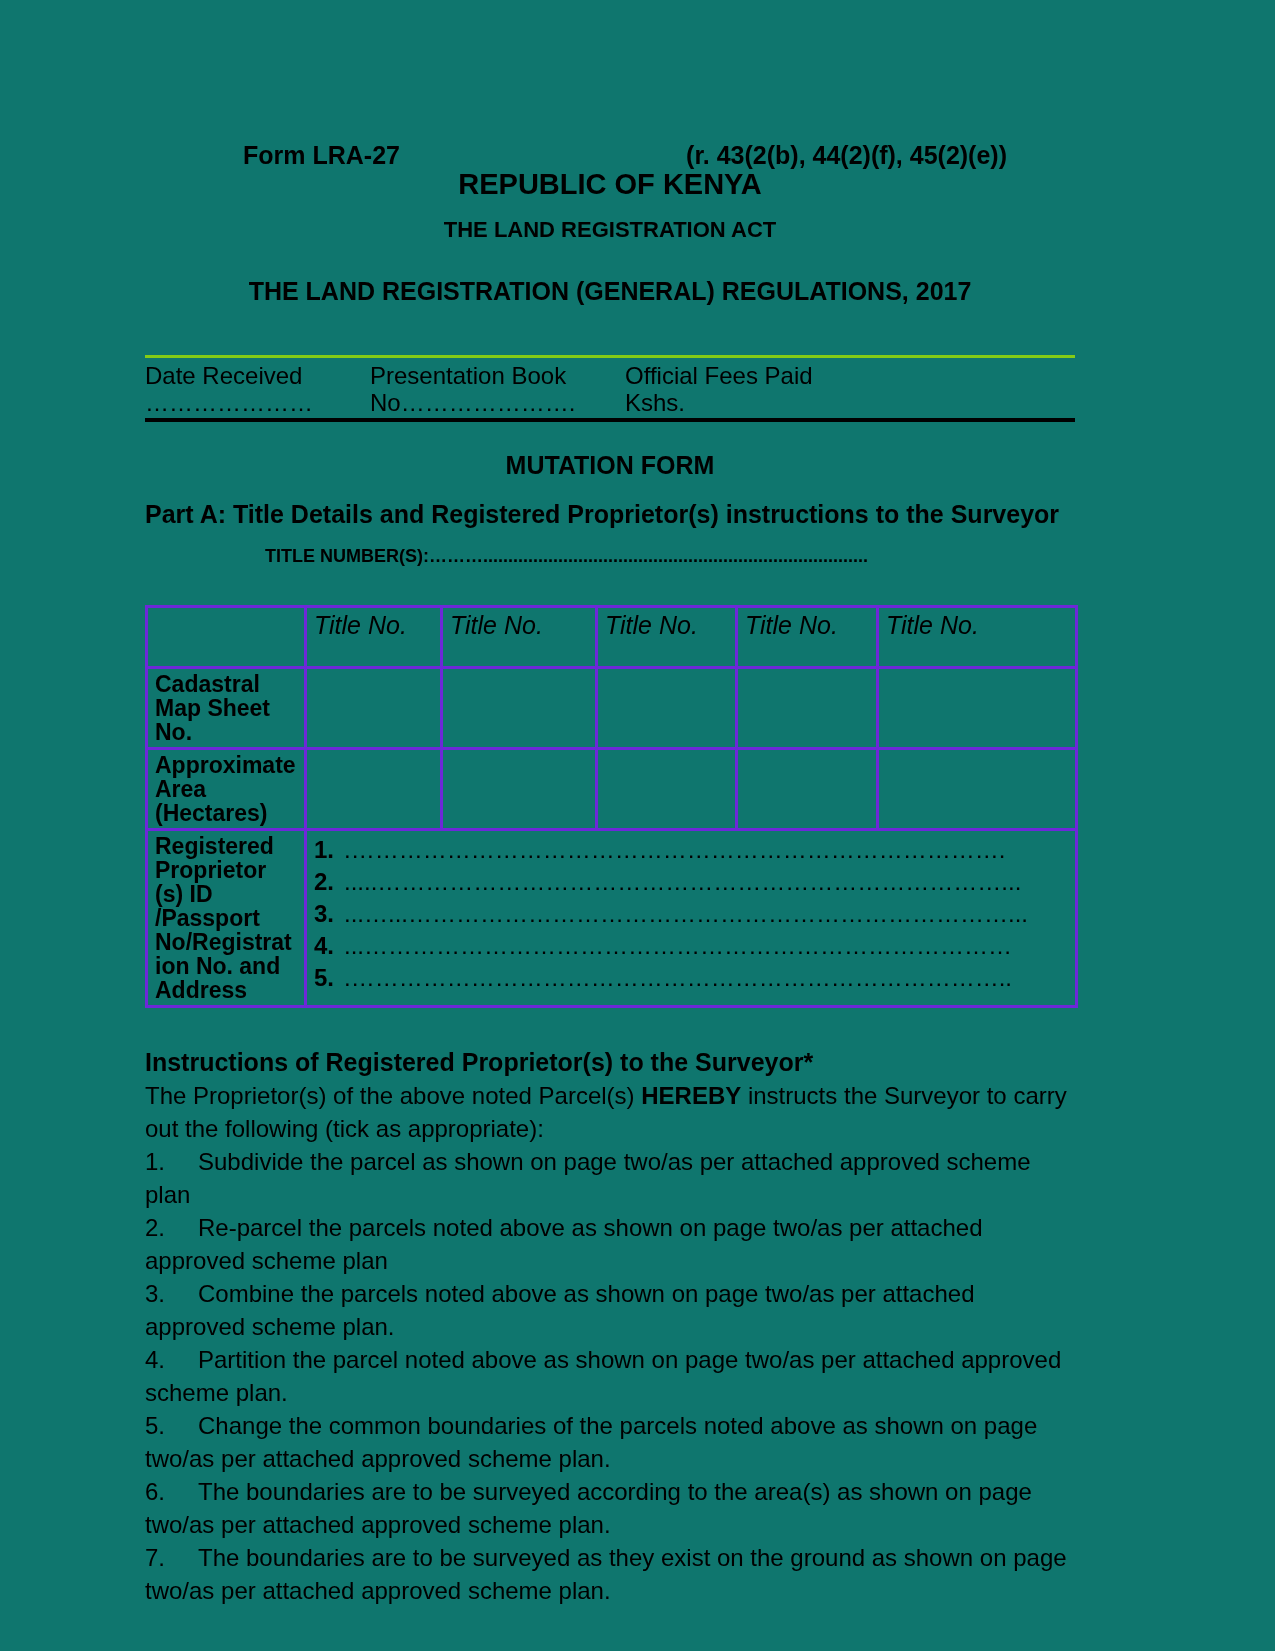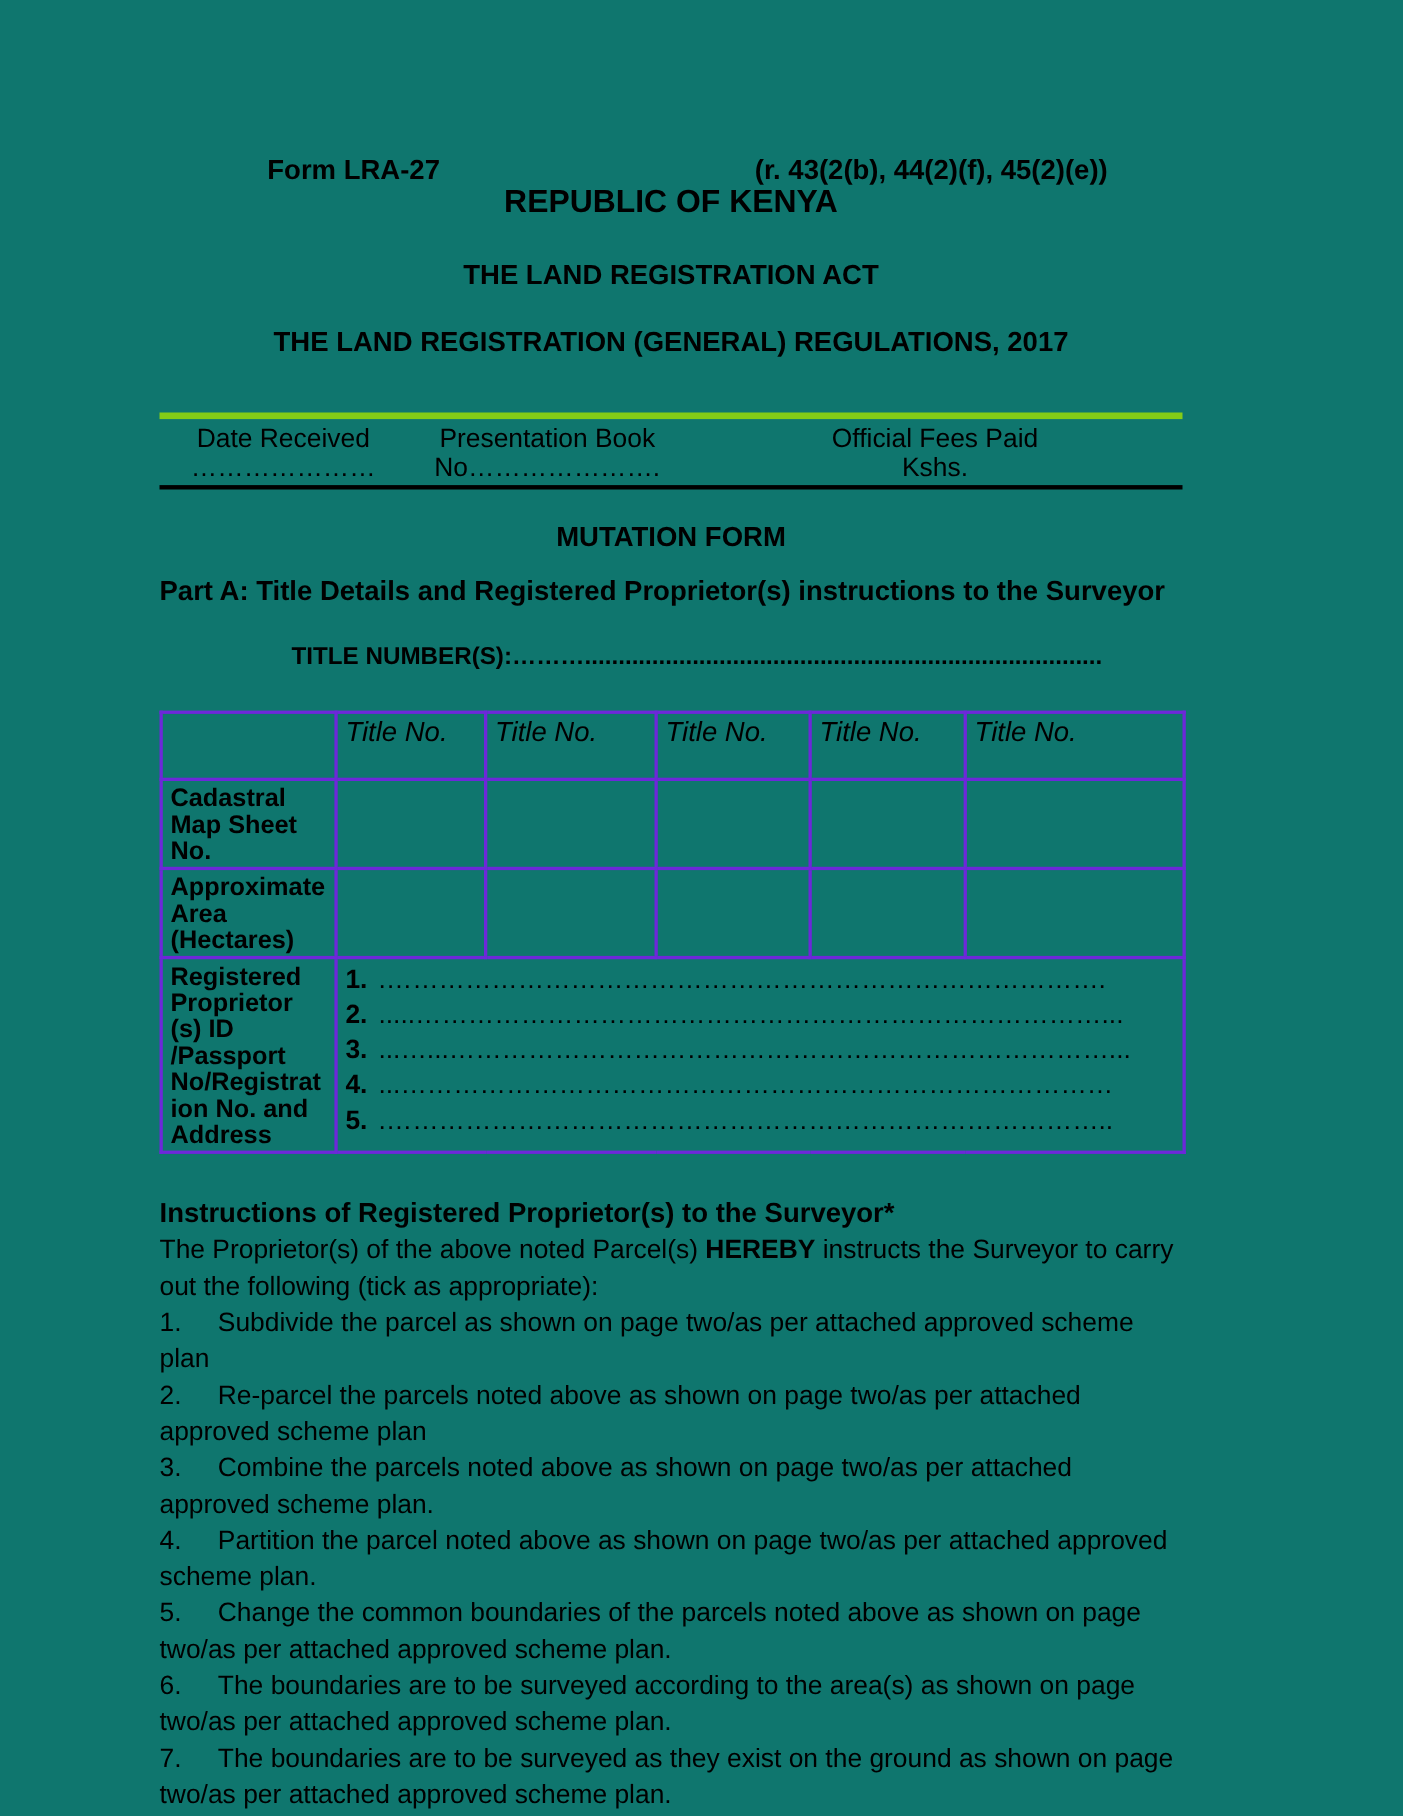--- a/index.html
+++ b/index.html
@@ -24,40 +24,39 @@
   .form-ref-row {
     display: flex;
     justify-content: space-between;
     padding-left: 98px;
     padding-right: 68px;
     font-weight: bold;
     font-size: 25px;
     line-height: 26px;
   }
   .republic   { margin-top: 3px;  font-weight: bold; font-size: 29px; line-height: 26px; }
-  .act-title  { margin-top: 40px; font-weight: bold; font-size: 25px; line-height: 26px; }
+  .act-title  { margin-top: 20px; font-weight: bold; font-size: 22px; line-height: 26px; }
   .regs-title { margin-top: 35px; font-weight: bold; font-size: 25px; line-height: 26px; }
 
   .office-block {
     margin-top: 51px;
-    border-top: 6px solid #84cc16;
+    border-top: 3px solid #84cc16;
     border-bottom: 4px solid #000;
     display: flex;
     padding: 4px 0 2px 0;
     line-height: 27px;
-    text-align: center;
   }
   .office-col-1 { width: 225px; }
   .office-col-2 { width: 255px; }
   .office-col-3 { flex: 1; }
 
   .mutation-title { margin-top: 29px; font-weight: bold; font-size: 25px; line-height: 28px; }
   .form-note      { margin-top: 32px; line-height: 27px; }
   .part-a-heading { margin-top: 21px; font-weight: bold; font-size: 25px; line-height: 28px; }
-  .title-numbers  { margin-top: 32px; font-weight: bold; font-size: 22px; line-height: 28px; padding-left: 120px; }
+  .title-numbers  { margin-top: 14px; font-weight: bold; font-size: 18px; line-height: 28px; padding-left: 120px; }
 
   table.title-table {
     margin-top: 35px;
     border-collapse: collapse;
     table-layout: fixed;
     width: 930px;
   }
   table.title-table td {
     border: 3px solid #6d28d9;
     vertical-align: top;

